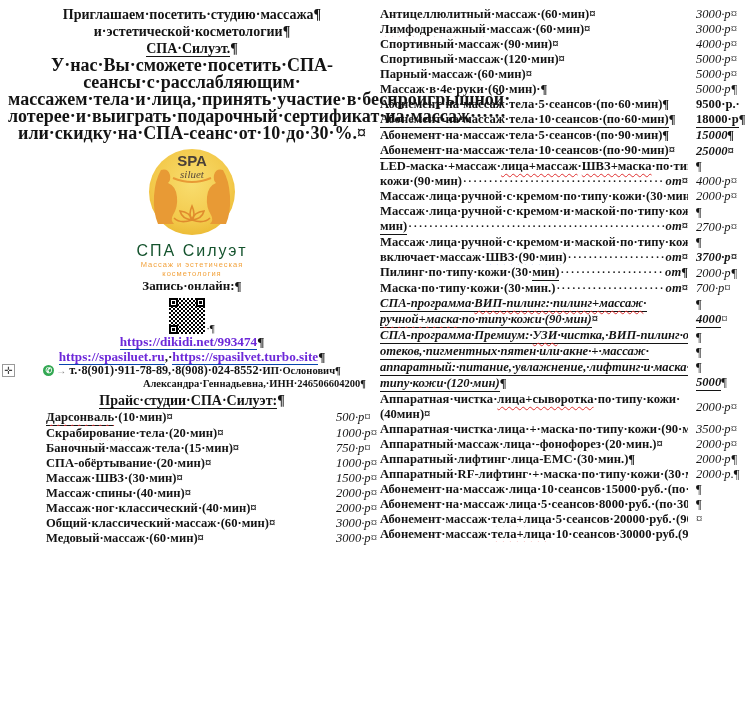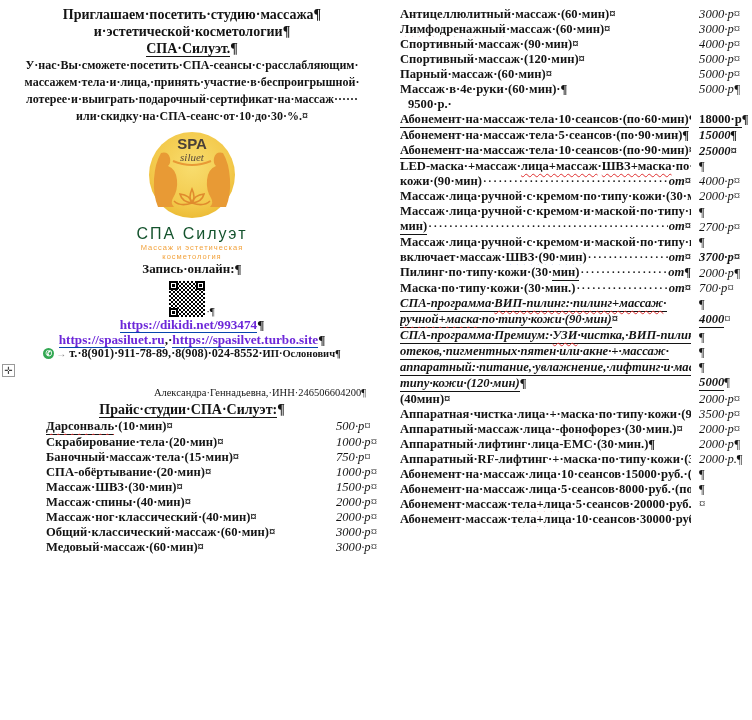--- a/index.html
+++ b/index.html
@@ -10,21 +10,21 @@
   }
   .col{position:absolute;top:6px;}
   .left-col{left:8px;width:368px;}
   .right-col{left:380px;width:372px;}
 
   
   .c{text-align:center;}
   .hline{font-size:14px;line-height:17px;font-weight:bold;}
   .title-line{font-size:14px;line-height:17px;font-weight:bold;}
   .u-solid{border-bottom:1.6px solid #141414;}
-  .para-line{font-size:12px;line-height:17px;font-weight:bold;}
+  .para-line{font-size:18px;line-height:17px;font-weight:bold;}
 
   
   .logo-wrap{margin-top:6px;}
   .logo-name{font-family:"Liberation Sans",sans-serif;color:#14532d;font-size:16px;letter-spacing:2px;line-height:18px;margin-top:2px;}
   .logo-sub{font-family:"Liberation Sans",sans-serif;color:#f2a23c;font-size:7.5px;line-height:9px;letter-spacing:1px;}
 
   
   .addr-line{font-size:12.8px;line-height:15px;font-weight:bold;}
   .book-line{font-size:13px;line-height:16px;font-weight:bold;}
   .qr-row{display:flex;justify-content:center;align-items:flex-end;margin:2px 0 1px 0;height:38px;}
@@ -35,25 +35,25 @@
   .finder i{position:absolute;left:1px;top:1px;width:3px;height:3px;background:#000;display:block;}
   .f-tl{left:0;top:0}.f-tr{right:0;top:0}.f-bl{left:0;bottom:0}
   .qr-mark{font-size:11px;margin-left:1px;color:#141414;}
   .link-line{font-size:13.2px;line-height:14.5px;font-weight:bold;}
   .lnk{color:#6d28d9;border-bottom:1.4px solid #0645ad;cursor:pointer;}
   .phone-line{font-size:12.2px;line-height:13.5px;font-weight:bold;display:flex;justify-content:center;align-items:center;}
   .wa-icon{display:inline-flex;width:11px;height:11px;border-radius:50%;background:#33a853;color:#fff;
      font-size:8px;line-height:11px;align-items:center;justify-content:center;margin-right:1px;}
   .tab-arrow{color:#8a8a8a;font-size:10px;margin:0 3px 0 1px;}
   .phone-small{font-size:10.5px;font-weight:bold;text-align:center;}
-  .inn-line{font-size:10.5px;line-height:12px;font-weight:normal;text-align:right;padding-right:10px;margin-top:26px;}
+  .inn-line{font-size:10.5px;line-height:12px;font-weight:bold;text-align:right;padding-right:10px;}
   .ptitle{font-size:14px;line-height:17px;font-weight:bold;margin-top:2px;}
 
   
-  .ptable{margin-top:1px;margin-left:20px;}
+  .ptable{margin-top:1px;}
   .t-row{display:flex;align-items:stretch;}
   .t-item{overflow:hidden;}
   .t-item .line{display:flex;white-space:pre;font-weight:bold;font-size:12.6px;line-height:15px;}
   .t-price{display:flex;flex-direction:column;justify-content:center;}
   .t-price .line{display:flex;white-space:pre;font-size:12.6px;line-height:15px;font-weight:normal;}
   .left-tbl{margin-left:38px;}
   .left-tbl .t-item{width:290px;}
   .left-tbl .t-price{width:40px;}
   .right-tbl .t-item{width:308px;}
   .right-tbl .t-price{width:56px;margin-left:8px;}
@@ -266,20 +266,23 @@
       </div>
       <div class="t-row">
         <div class="t-item">
           <div class="line"><span>Массаж·в·4е·руки·(60·мин)·¶</span></div>
         </div>
         <div class="t-price">
           <div class="line"><span class="s-i">5000·р¶</span></div>
         </div>
       </div>
       <div class="t-row">
+        <div class="t-item">
+          <div class="line"><span>Абонемент·на·массаж·тела·5·сеансов·(по·60·мин)¶</span></div>
+        </div>
         <div class="t-price">
           <div class="line"><span class="s-b">9500·р.·</span></div>
         </div>
       </div>
       <div class="t-row">
         <div class="t-item">
           <div class="line"><span class="s-u">Абонемент·на·массаж·тела·10·сеансов·(по·60·мин)</span><span>¶</span></div>
         </div>
         <div class="t-price">
           <div class="line"><span class="s-b s-u">18000·р</span><span class="s-b">¶</span></div>
@@ -374,37 +377,38 @@
         </div>
         <div class="t-price">
           <div class="line"><span>¶</span></div>
           <div class="line"><span>¶</span></div>
           <div class="line"><span>¶</span></div>
           <div class="line"><span class="s-b s-i s-u">5000</span><span>¶</span></div>
         </div>
       </div>
       <div class="t-row">
         <div class="t-item">
+          <div class="line"><span>Аппаратная·чистка·</span><span class="s-sq">лица+сыворотка</span><span>·по·типу·кожи·</span></div>
           <div class="line"><span>(40мин)¤</span></div>
         </div>
         <div class="t-price">
           <div class="line"><span class="s-i">2000·р¤</span></div>
         </div>
       </div>
       <div class="t-row">
         <div class="t-item">
           <div class="line"><span>Аппаратная·чистка·лица·+·маска·по·типу·кожи·(90·мин.)¤</span></div>
         </div>
         <div class="t-price">
           <div class="line"><span class="s-i">3500·р¤</span></div>
         </div>
       </div>
       <div class="t-row">
         <div class="t-item">
-          <div class="line"><span>Аппаратный·массаж·лица·-</span><span class="s-sq">фонофорез</span><span>·(30·мин.)¤</span></div>
+          <div class="line"><span>Аппаратный·массаж·лица·-</span><span class="s-sq">фонофорез</span><span>·(20·мин.)¤</span></div>
         </div>
         <div class="t-price">
           <div class="line"><span class="s-i">2000·р¤</span></div>
         </div>
       </div>
       <div class="t-row">
         <div class="t-item">
           <div class="line"><span>Аппаратный·лифтинг·лица-ЕМС·(30·мин.)¶</span></div>
         </div>
         <div class="t-price">

